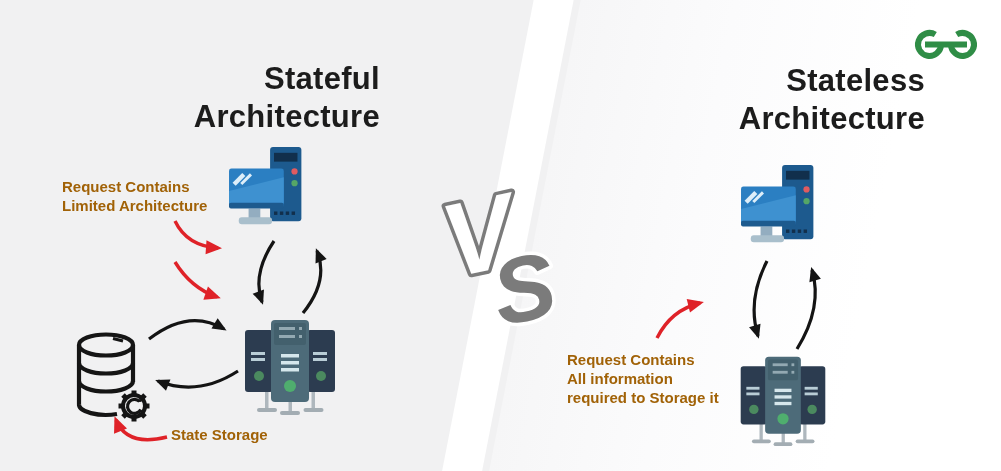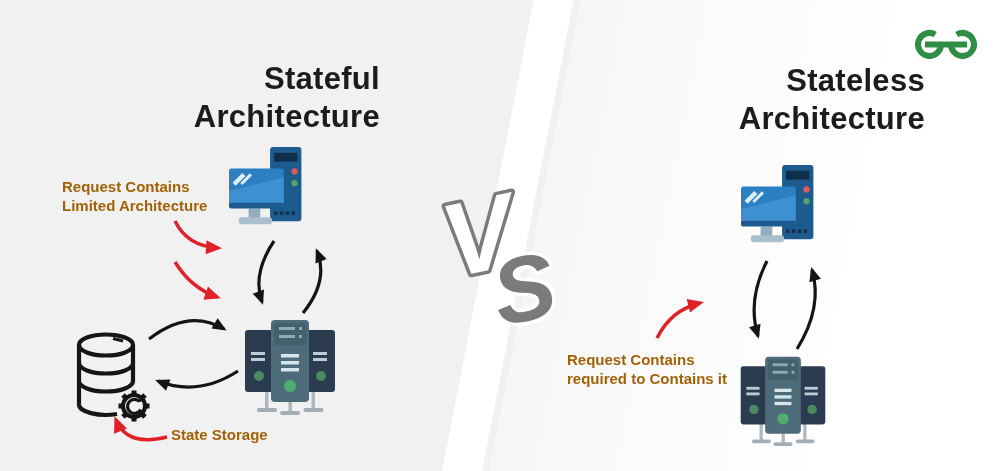--- a/index.html
+++ b/index.html
@@ -48,21 +48,22 @@
     <span>State Storage</span>
   </div>
 
   <div class="title" style="left:625px;top:62px;">
     <div>Stateless</div>
     <div>Architecture</div>
   </div>
 
   <div class="small-label" style="left:567px;top:350px;">
     <div>Request Contains</div>
-    <div>required to Contains it</div>
+    <div>All information</div>
+    <div>required to Storage it</div>
   </div>
 
   <div class="icon" style="left:224px;top:145px;">
     <svg width="100" height="88" viewBox="0 0 100 90">
       <rect x="46" y="2" width="32" height="76" rx="3" fill="#1d5a8e"></rect>
       <rect x="50" y="8" width="24" height="9" fill="#112f4c"></rect>
       <circle cx="71" cy="27" r="3.2" fill="#e05b60"></circle>
       <circle cx="71" cy="39" r="3.2" fill="#55a666"></circle>
       <rect x="50" y="68" width="3.5" height="3.5" fill="#112f4c"></rect>
       <rect x="56" y="68" width="3.5" height="3.5" fill="#112f4c"></rect>

